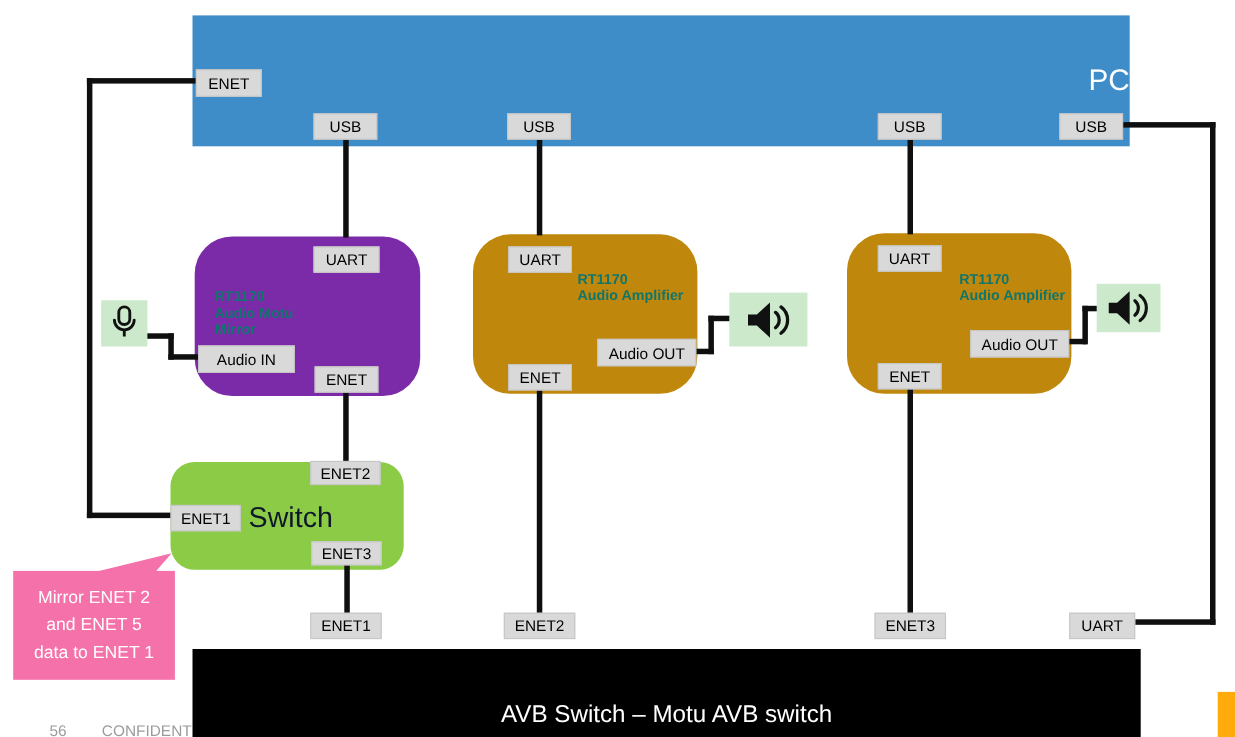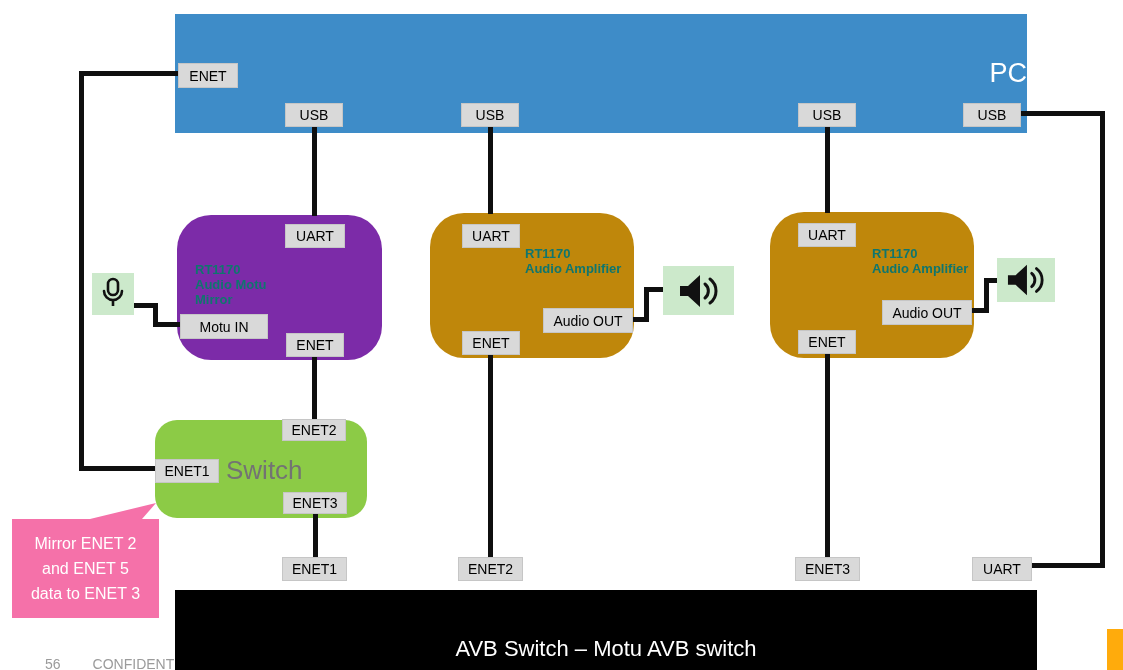--- a/index.html
+++ b/index.html
@@ -14,21 +14,21 @@
     color:#000;font-size:14px;display:flex;align-items:center;justify-content:center;
     box-sizing:border-box;white-space:nowrap;
   }
   .pc-box{background:#3e8cc8;z-index:1;}
   .pc-title{position:absolute;width:100%;text-align:right;color:#ffffff;font-size:27px;top:44px;z-index:2;}
   .mcu{border-radius:34px;z-index:1;}
   .purple{background:#7c2ba8;}
   .gold{background:#bf870b;}
   .mcu-text{position:absolute;color:#0f766e;font-size:13px;font-weight:bold;line-height:15px;z-index:2;}
   .switch-box{background:#8ccb46;border-radius:22px;z-index:1;}
-  .switch-title{position:absolute;color:#737373;font-size:26px;z-index:2;}
+  .switch-title{position:absolute;color:#0f172a;font-size:26px;z-index:2;}
   .avb-box{background:#000000;z-index:1;margin-top:40px;}
   .avb-title{position:absolute;width:100%;text-align:center;color:#fff;font-size:22px;top:46px;z-index:2;}
   .icon-pad{position:absolute;background:#cce9cb;z-index:3;display:flex;align-items:center;justify-content:center;}
   .callout{
     position:absolute;left:12px;top:519px;width:147px;height:99px;background:#f571a9;z-index:4;
     display:flex;flex-direction:column;align-items:center;justify-content:center;
     color:#fff;font-size:16px;line-height:25px;text-align:left;
   }
   .callout-tri{position:absolute;left:90px;top:502px;z-index:4;}
   .footer{
@@ -79,21 +79,21 @@
 <div class="port" style="left:798px;top:103px;width:58px;height:24px;">USB</div>
 <div class="port" style="left:963px;top:103px;width:58px;height:24px;">USB</div>
 
 <div class="box mcu purple" style="left:177px;top:215px;width:205px;height:145px;"></div>
 <div class="mcu-text" style="left:195px;top:262px;">
   <div>RT1170</div>
   <div>Audio Motu</div>
   <div>Mirror</div>
 </div>
 <div class="port" style="left:285px;top:224px;width:60px;height:24px;">UART</div>
-<div class="port" style="left:180px;top:314px;width:88px;height:25px;">Motu IN</div>
+<div class="port" style="left:180px;top:314px;width:88px;height:25px;">Audio IN</div>
 <div class="port" style="left:286px;top:333px;width:58px;height:24px;">ENET</div>
 
 <div class="box mcu gold" style="left:430px;top:213px;width:204px;height:145px;"></div>
 <div class="mcu-text" style="left:525px;top:246px;">
   <div>RT1170</div>
   <div>Audio Amplifier</div>
 </div>
 <div class="port" style="left:462px;top:224px;width:58px;height:24px;">UART</div>
 <div class="port" style="left:543px;top:308px;width:90px;height:25px;">Audio OUT</div>
 <div class="port" style="left:462px;top:331px;width:58px;height:24px;">ENET</div>
@@ -142,19 +142,19 @@
     <path d="M34 8 a15 15 0 0 1 0 24" fill="none" stroke="#111" stroke-width="3" stroke-linecap="round"></path>
   </svg>
 </div>
 
 <svg class="callout-tri" width="68" height="18" viewBox="0 0 68 18">
   <polygon points="0,17 66,1 52,17" fill="#f571a9"></polygon>
 </svg>
 <div class="callout">
   <div>Mirror ENET 2</div>
   <div>and ENET 5</div>
-  <div>data to ENET 3</div>
+  <div>data to ENET 1</div>
 </div>
 
 <div class="footer">
   <span>56</span><span class="gap"></span><span>CONFIDENTIAL AND PROPRIETARY</span>
 </div>
 <div class="orange-tab"></div>
 
 </body></html>

